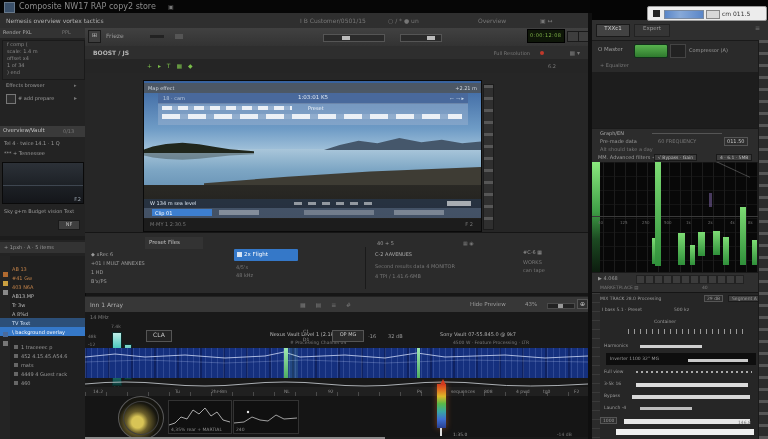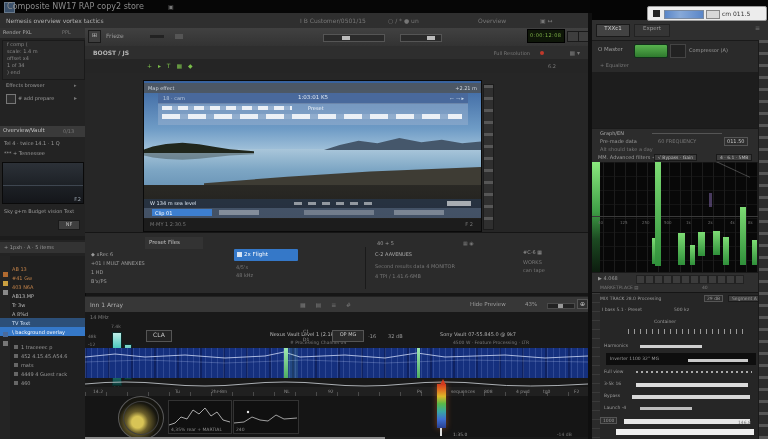--- a/index.html
+++ b/index.html
@@ -41,21 +41,21 @@
   .vline{background:#1a1a1a;width:1px;position:absolute;}
   .icondots{background:repeating-linear-gradient(180deg,#565656 0 3px,transparent 3px 12px);}
 </style>
 </head>
 <body>
 
 <div id="screen">
 
   <div class="p" style="left:0;top:0;width:768px;height:13px;background:#060606;">
     <div class="p" style="left:4px;top:2px;width:9px;height:9px;background:#3a506a;border:1px solid #67788a;"></div>
-    <div class="p t8" style="left:7px;top:2px;color:#8c8c8c;">Composite NW17 RAP copy2 store</div>
+    <div class="p t8" style="left:19px;top:2px;color:#8c8c8c;">Composite NW17 RAP copy2 store</div>
     <div class="p t6" style="left:168px;top:3px;color:#777;">▣</div>
   </div>
 
   <div class="p" style="left:0;top:13px;width:590px;height:15px;background:#2f2f2f;border-bottom:1px solid #1c1c1c;">
     <div class="p t6" style="left:6px;top:4px;color:#b0b0b0;">Nemesis overview vortex tactics</div>
     <div class="p t6 c-dim" style="left:300px;top:4px;">I B Customer/0501/15</div>
     <div class="p t6 c-dim" style="left:388px;top:4px;">○ / * ●  un</div>
     <div class="p t6 c-dim" style="left:478px;top:4px;">Overview</div>
     <div class="p t6 c-dim" style="left:540px;top:4px;">▣ ↔</div>
   </div>

